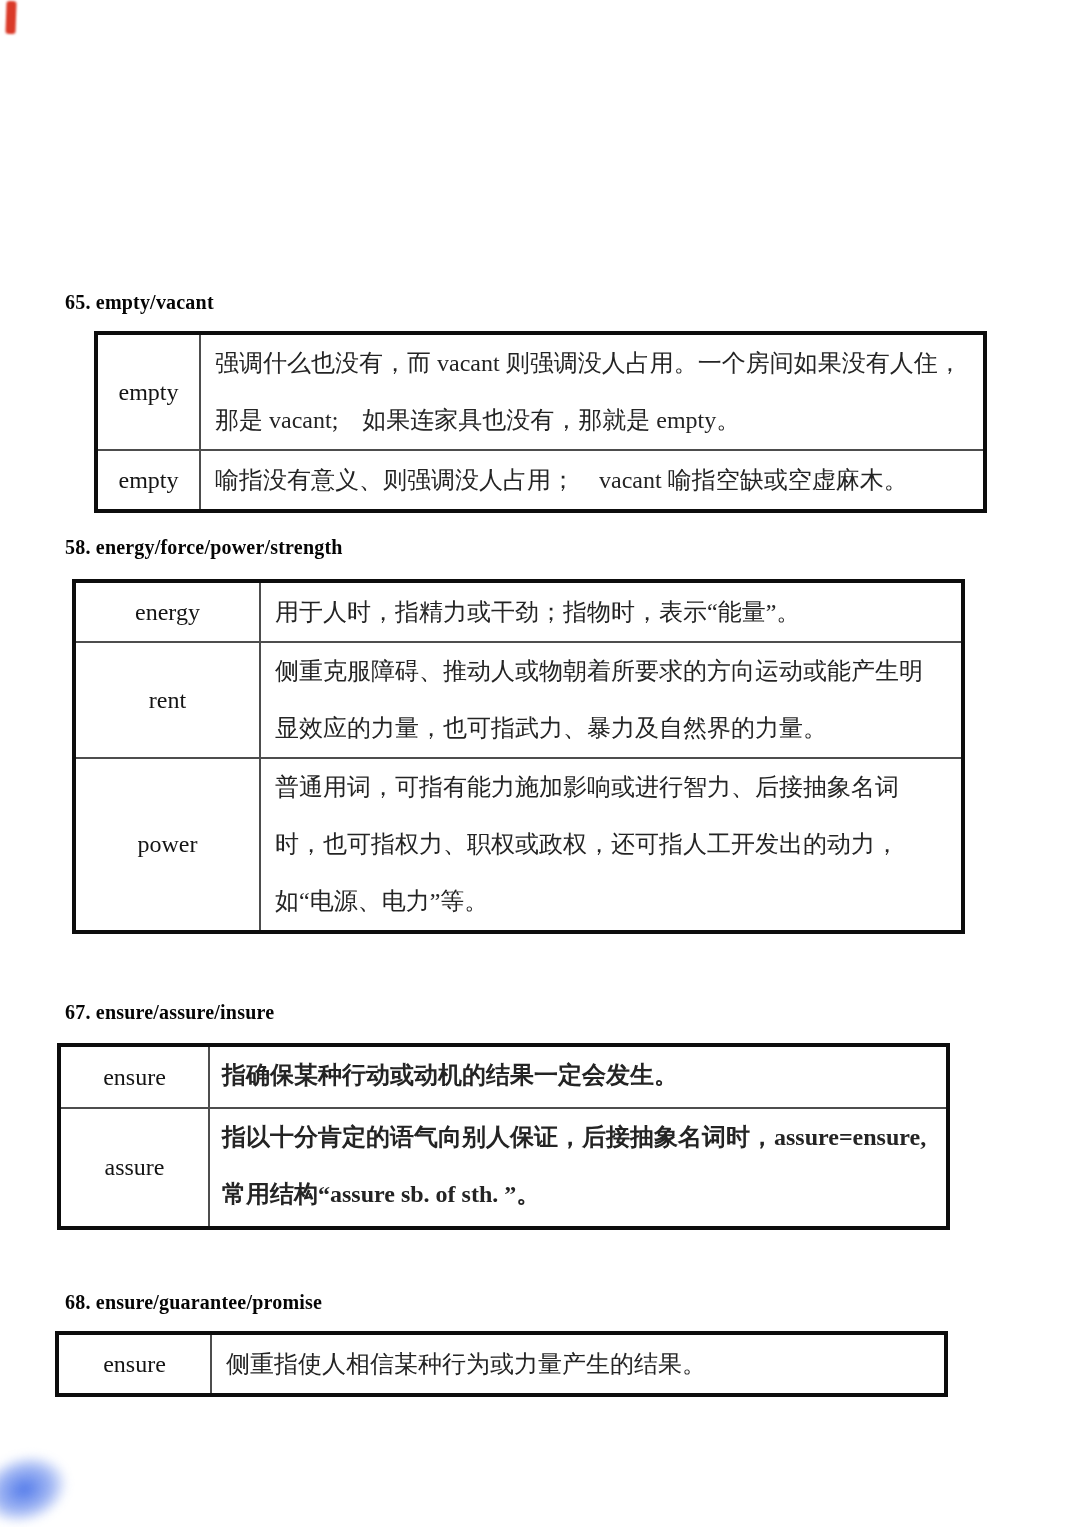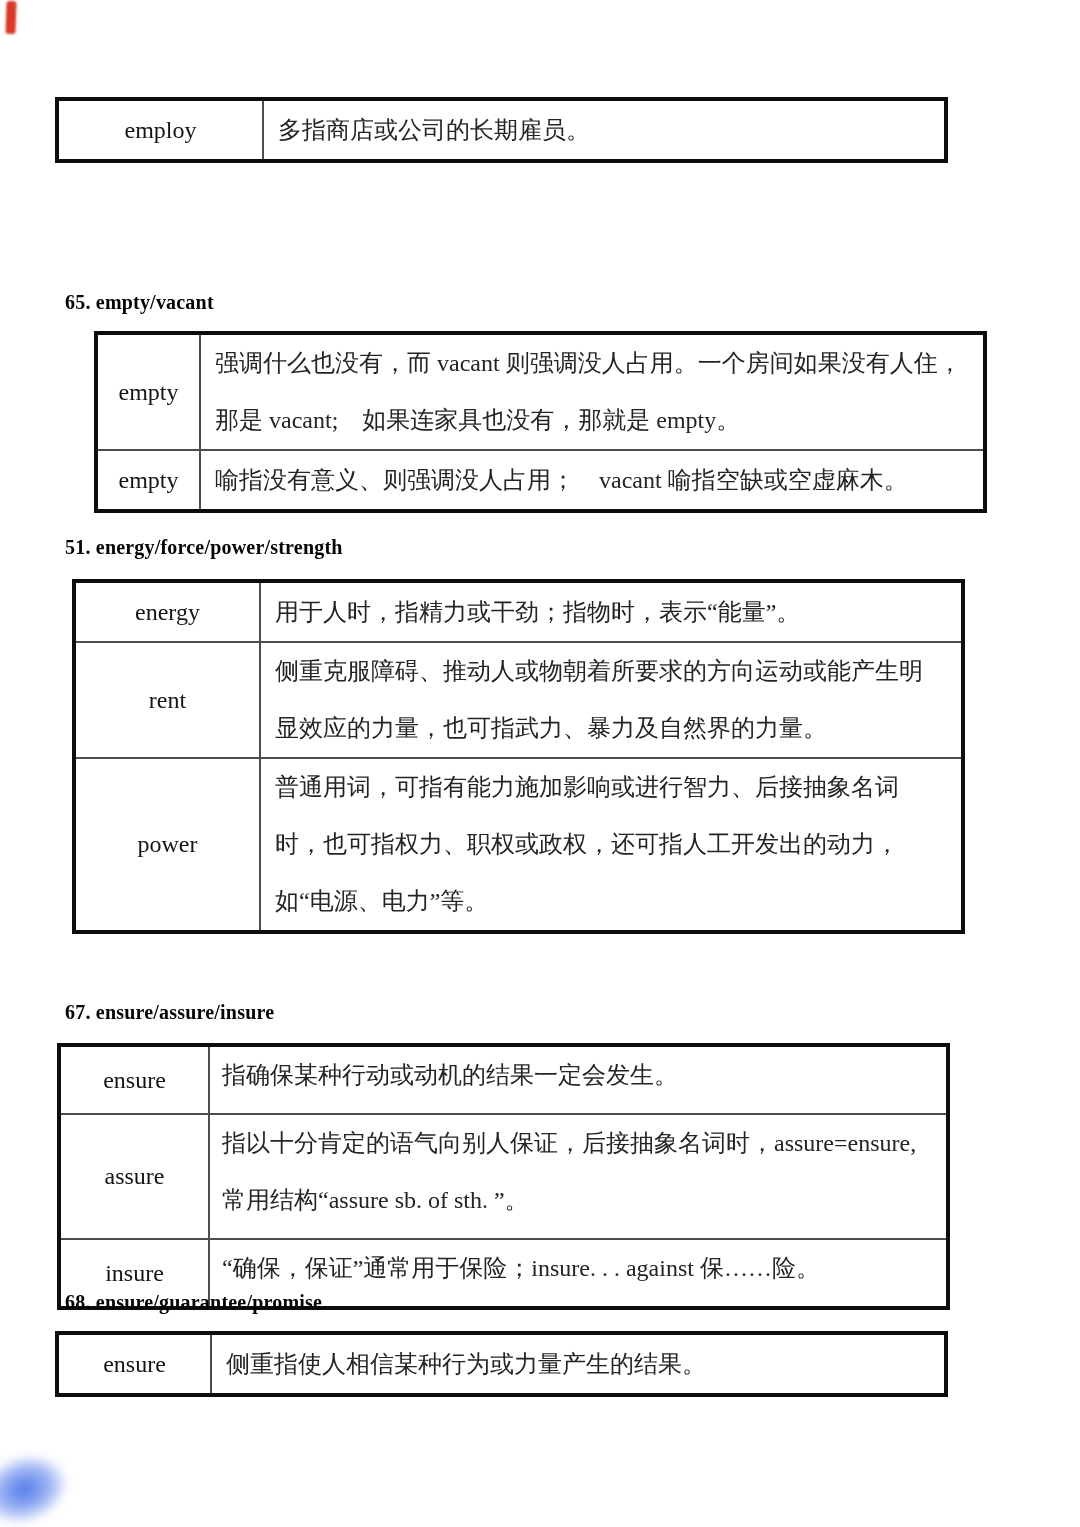--- a/index.html
+++ b/index.html
@@ -61,21 +61,21 @@
 
   #t64 col.c1 { width: 206px; }
   #t65 col.c1 { width: 104px; }
   #t66 col.c1 { width: 186px; }
   #t67 col.c1 { width: 150px; }
   #t68 col.c1 { width: 154px; }
 
   #t64 td.desc { padding: 0 12px 0 14px; }
   #t65 td.desc { padding: 0 10px 0 14px; }
   #t66 td.desc { padding: 0 18px 0 14px; margin-left: 27px; }
-  #t67 td.desc { padding: 0 5px 9px 12px; }
+  #t67 td.desc { padding: 0 5px 3px 12px; font-weight: bold; }
   #t68 td.desc { padding: 0 12px 0 14px; }
 
   
   .mark-red {
     position: absolute;
     left: 6px; top: 1px;
     width: 10px; height: 33px;
     background: #da3a28;
     border-radius: 3px;
     filter: blur(1px);
@@ -98,24 +98,20 @@
   <div class="mark-red"></div>
   <div class="mark-blue"></div>
 
   <div class="block" id="t64">
     <table class="cmp">
       <colgroup>
           <col class="c1">
           <col>
         </colgroup>
       <tbody>
-          <tr>
-            <td class="term">employ</td>
-            <td class="desc">多指商店或公司的长期雇员。</td>
-          </tr>
         </tbody>
     </table>
   </div>
 
   <h2 class="block sec-heading" id="h65">65. empty/vacant</h2>
 
   <div class="block" id="t65">
     <table class="cmp">
       <colgroup>
           <col class="c1">
@@ -127,21 +123,21 @@
             <td class="desc">强调什么也没有，而 vacant 则强调没人占用。一个房间如果没有人住，那是 vacant;　如果连家具也没有，那就是 empty。</td>
           </tr>
           <tr>
             <td class="term">empty</td>
             <td class="desc">喻指没有意义、则强调没人占用；　vacant 喻指空缺或空虚麻木。</td>
           </tr>
         </tbody>
     </table>
   </div>
 
-  <h2 class="block sec-heading" id="h66">51. energy/force/power/strength</h2>
+  <h2 class="block sec-heading" id="h66">58. energy/force/power/strength</h2>
 
   <div class="block" id="t66">
     <table class="cmp">
       <colgroup>
           <col class="c1">
           <col>
         </colgroup>
       <tbody>
           <tr>
             <td class="term">energy</td>
@@ -169,24 +165,20 @@
         </colgroup>
       <tbody>
           <tr>
             <td class="term">ensure</td>
             <td class="desc">指确保某种行动或动机的结果一定会发生。</td>
           </tr>
           <tr>
             <td class="term">assure</td>
             <td class="desc">指以十分肯定的语气向别人保证，后接抽象名词时，assure=ensure, 常用结构“assure sb. of sth. ”。</td>
           </tr>
-          <tr>
-            <td class="term">insure</td>
-            <td class="desc">“确保，保证”通常用于保险；insure. . . against 保……险。</td>
-          </tr>
         </tbody>
     </table>
   </div>
 
   <h2 class="block sec-heading" id="h68">68. ensure/guarantee/promise</h2>
 
   <div class="block" id="t68">
     <table class="cmp">
       <colgroup>
           <col class="c1">

